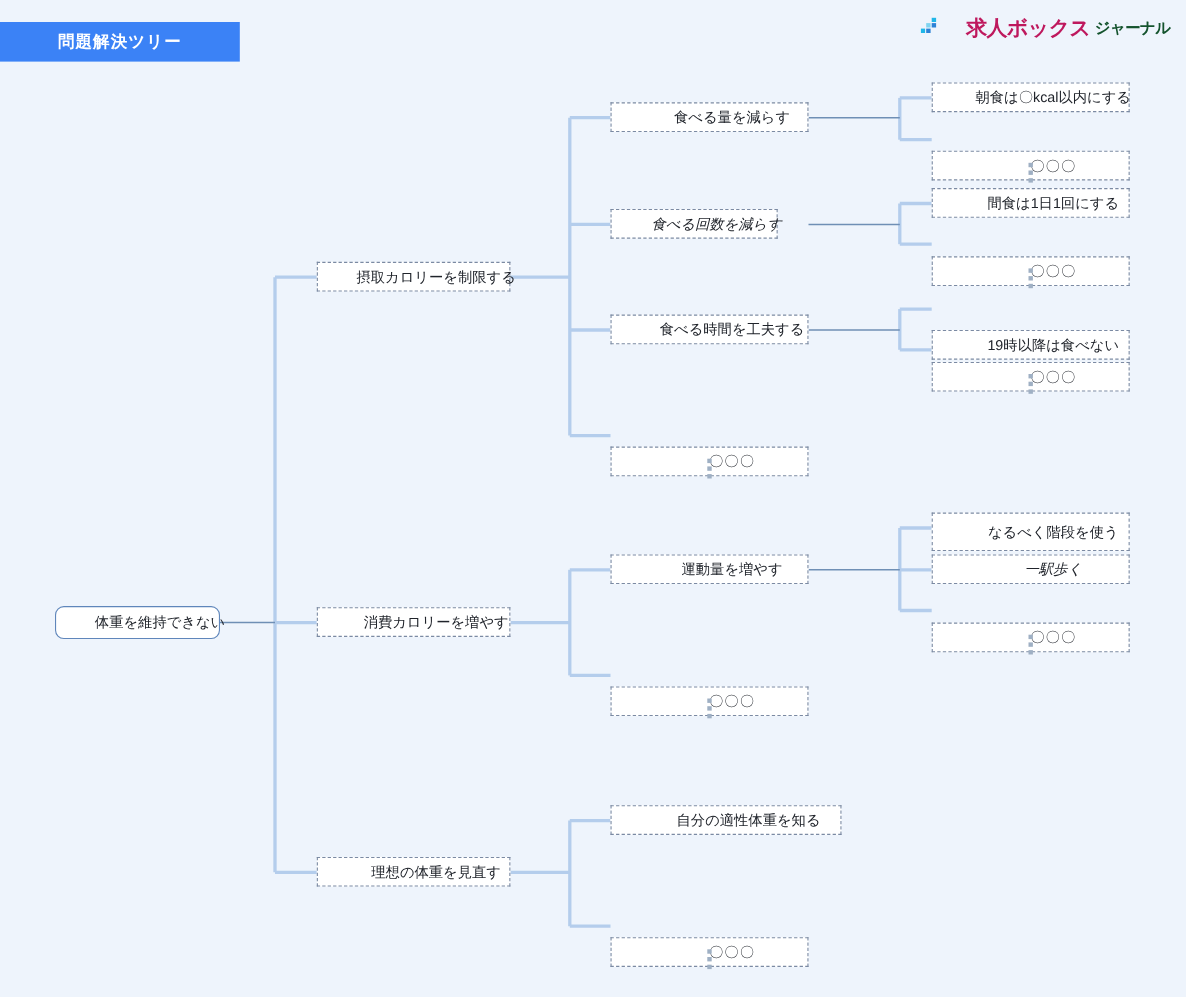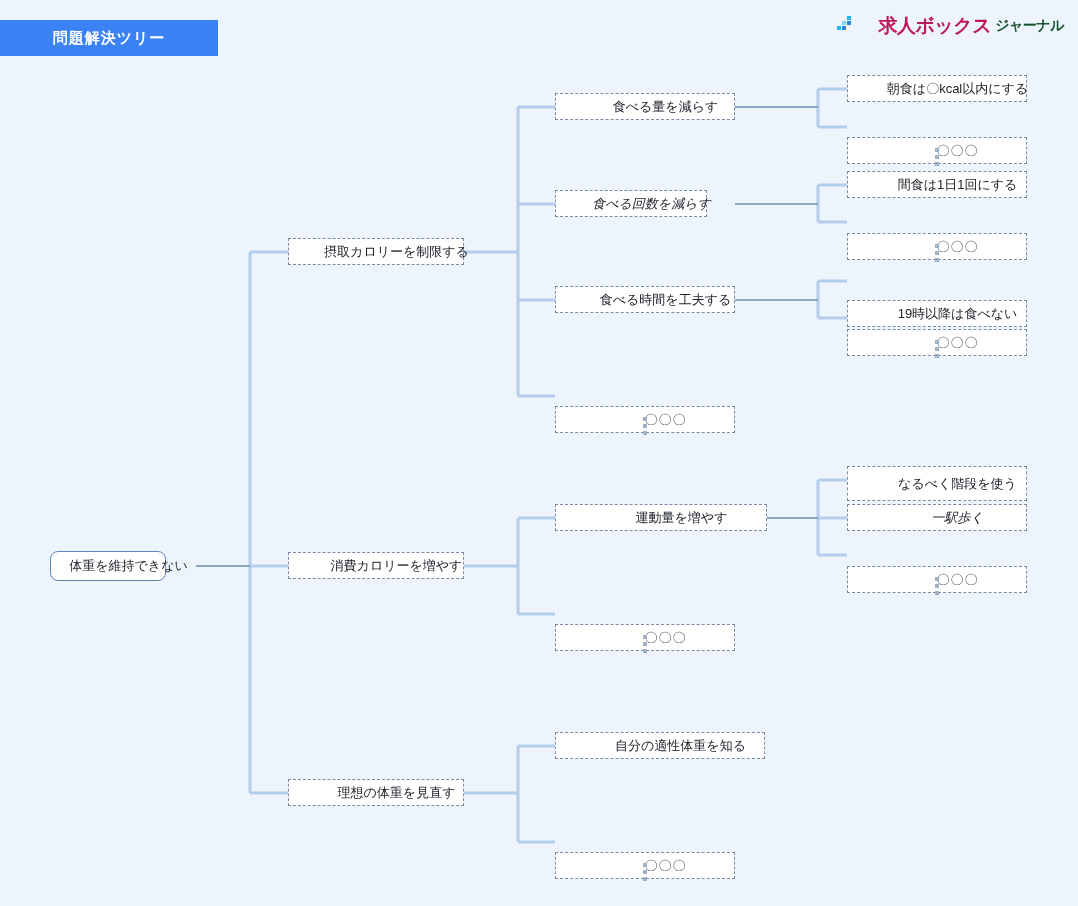--- a/index.html
+++ b/index.html
@@ -181,21 +181,21 @@
     <g fill="none" stroke="#6f8fb5" stroke-width="1.4">
 
       <path d="M196 566 L250 566"></path>
       <path d="M735 107 L818 107"></path>
       <path d="M735 204 L818 204"></path>
       <path d="M735 300 L818 300"></path>
       <path d="M735 518 L818 518"></path>
     </g>
   </svg>
 
-  <div class="node root" style="left:50px; top:551px; width:116px; height:30px;">
+  <div class="node root" style="left:50px; top:551px; width:150px; height:30px;">
     <span>体重を維持できない</span>
   </div>
 
   <div class="node dashed" style="left:288px; top:238px; width:176px; height:27px;">
     <span>摂取カロリーを制限する</span>
   </div>
   <div class="node dashed" style="left:288px; top:552px; width:176px; height:27px;">
     <span>消費カロリーを増やす</span>
   </div>
   <div class="node dashed" style="left:288px; top:779px; width:176px; height:27px;">
@@ -207,21 +207,21 @@
   </div>
   <div class="node dashed" style="left:555px; top:190px; width:152px; height:27px;font-style:italic;">
     <span>食べる回数を減らす</span>
   </div>
   <div class="node dashed" style="left:555px; top:286px; width:180px; height:27px;">
     <span>食べる時間を工夫する</span>
   </div>
   <div class="node dashed ph" style="left:555px; top:382px; width:180px; height:27px;">
     <span>〇〇〇</span>
   </div>
-  <div class="node dashed" style="left:555px; top:504px; width:212px; height:27px;align-items:center;">
+  <div class="node dashed" style="left:555px; top:504px; width:180px; height:27px;align-items:center;">
     <span>運動量を増やす</span>
   </div>
   <div class="node dashed ph" style="left:555px; top:600px; width:180px; height:27px;">
     <span>〇〇〇</span>
   </div>
   <div class="node dashed" style="left:555px; top:732px; width:210px; height:27px;">
     <span>自分の適性体重を知る</span>
   </div>
   <div class="node dashed ph" style="left:555px; top:828px; width:180px; height:27px;">
     <span>〇〇〇</span>

